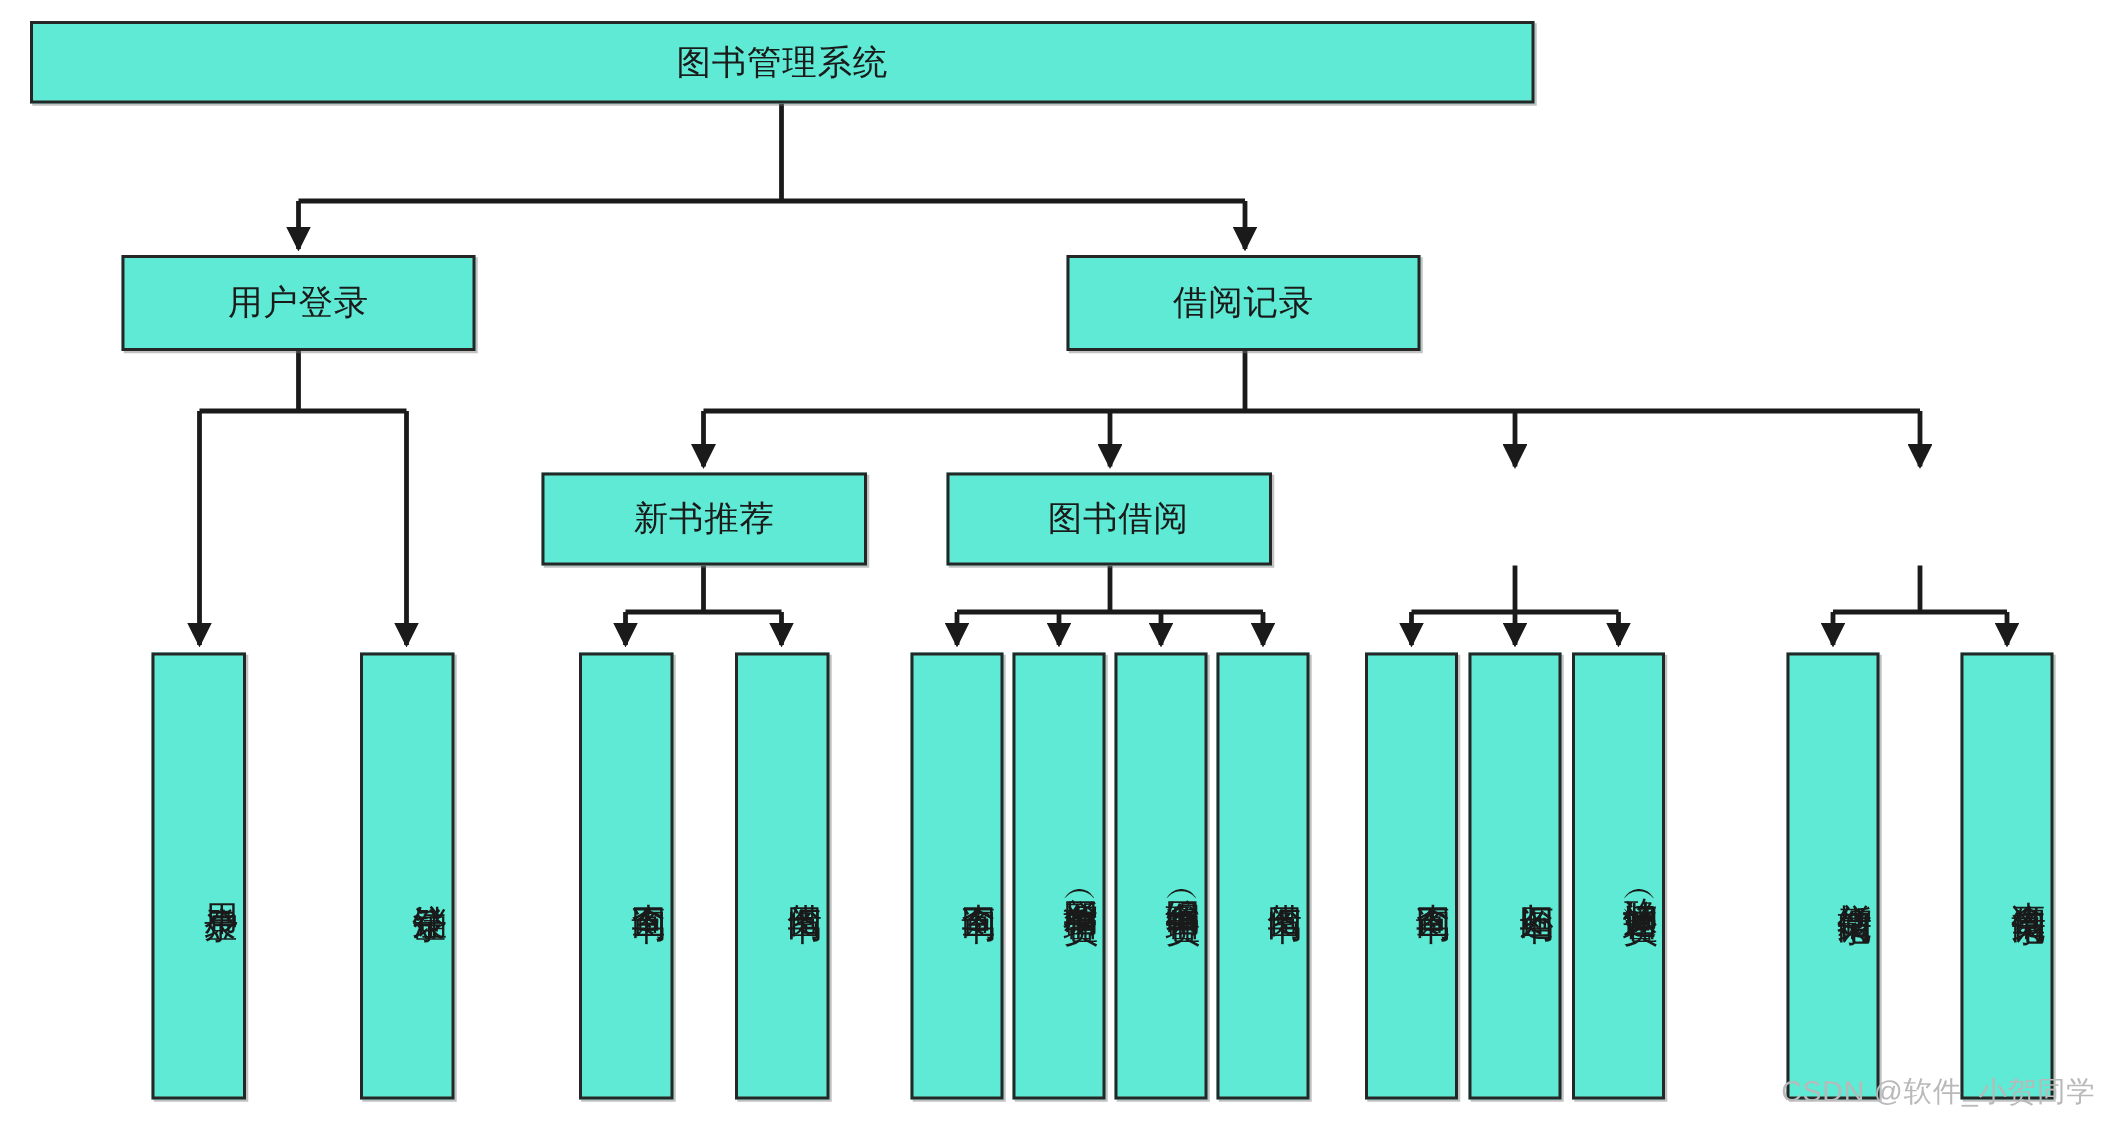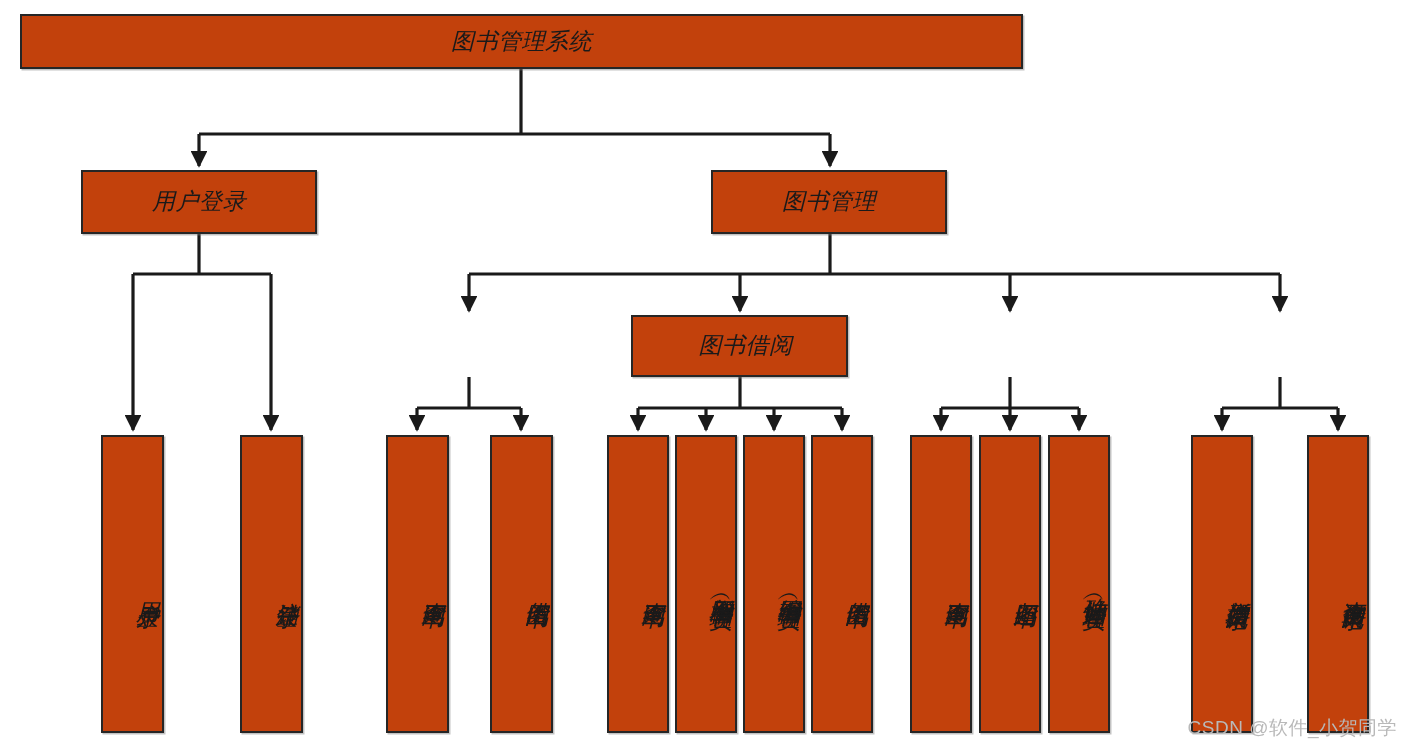--- a/index.html
+++ b/index.html
@@ -20,27 +20,26 @@
     left: 0;
     top: 0;
     width: 1405px;
     height: 747px;
     pointer-events: none;
   }
   .node {
     position: absolute;
     box-sizing: border-box;
     border: 2px solid #262626;
-    background: #c2410c;
+    background: #5eead4;
     display: flex;
     align-items: center;
     justify-content: center;
     color: #1a1a1a;
     box-shadow: 1.5px 1.5px 0 rgba(120,120,120,0.45);
-    font-style: italic;
   }
   .node-h {
     font-size: 23px;
     letter-spacing: 0.5px;
     line-height: 1.1;
     white-space: nowrap;
   }
   .node-v {
     writing-mode: vertical-rl;
     text-orientation: upright;
@@ -125,23 +124,26 @@
   </svg>
 
   <div class="node node-h" style="left:20px; top:14px; width:1003px; height:55px;">
     <span>图书管理系统</span>
   </div>
 
   <div class="node node-h" style="left:81px; top:170px; width:236px; height:64px;">
     <span>用户登录</span>
   </div>
   <div class="node node-h" style="left:711px; top:170px; width:236px; height:64px;">
-    <span>图书管理</span>
+    <span>借阅记录</span>
   </div>
 
+  <div class="node node-h" style="left:361px; top:315px; width:217px; height:62px;">
+    <span>新书推荐</span>
+  </div>
   <div class="node node-h" style="left:631px; top:315px; width:217px; height:62px;padding-left:12px;">
     <span>图书借阅</span>
   </div>
 
   <div class="node node-v" style="left:101px; top:435px; width:63px; height:298px;">
     <span>用户登录</span>
   </div>
   <div class="node node-v" style="left:240px; top:435px; width:63px; height:298px;">
     <span>注销登录</span>
   </div>

